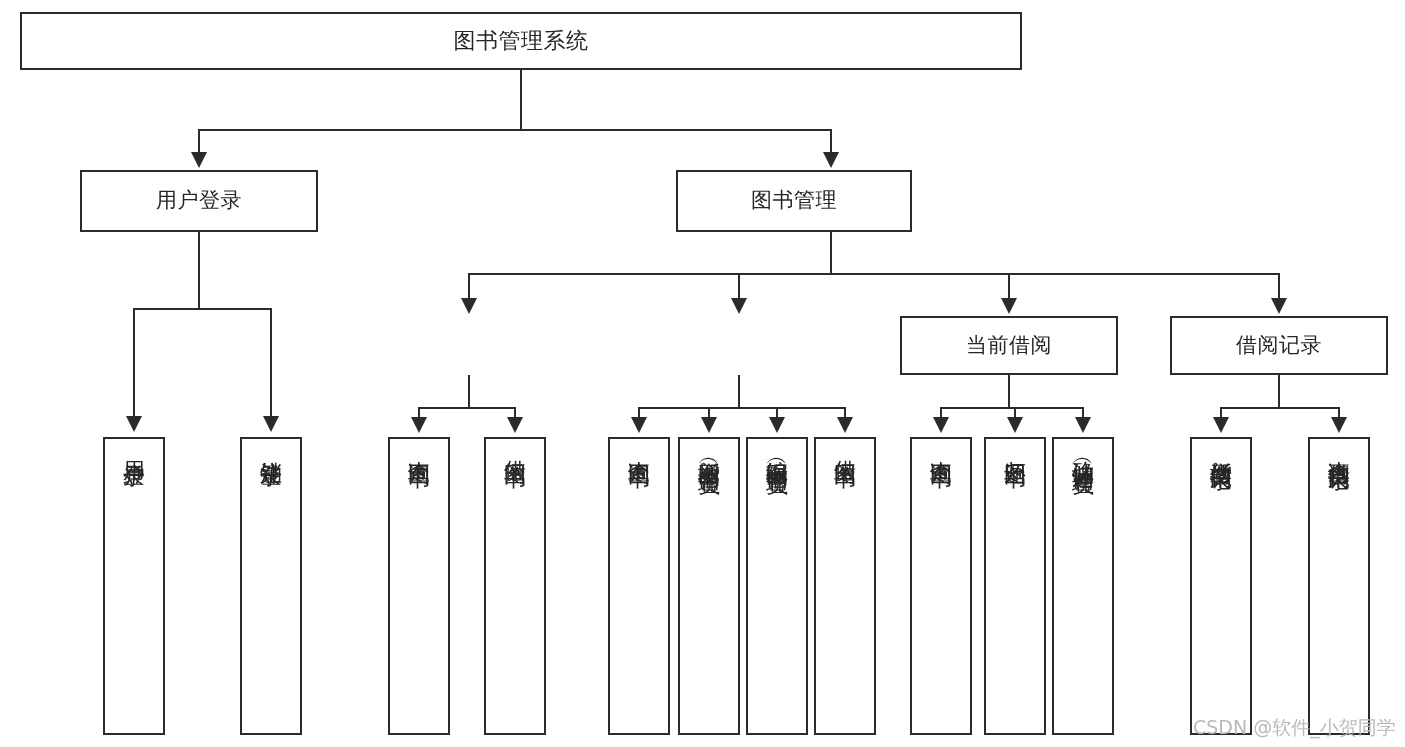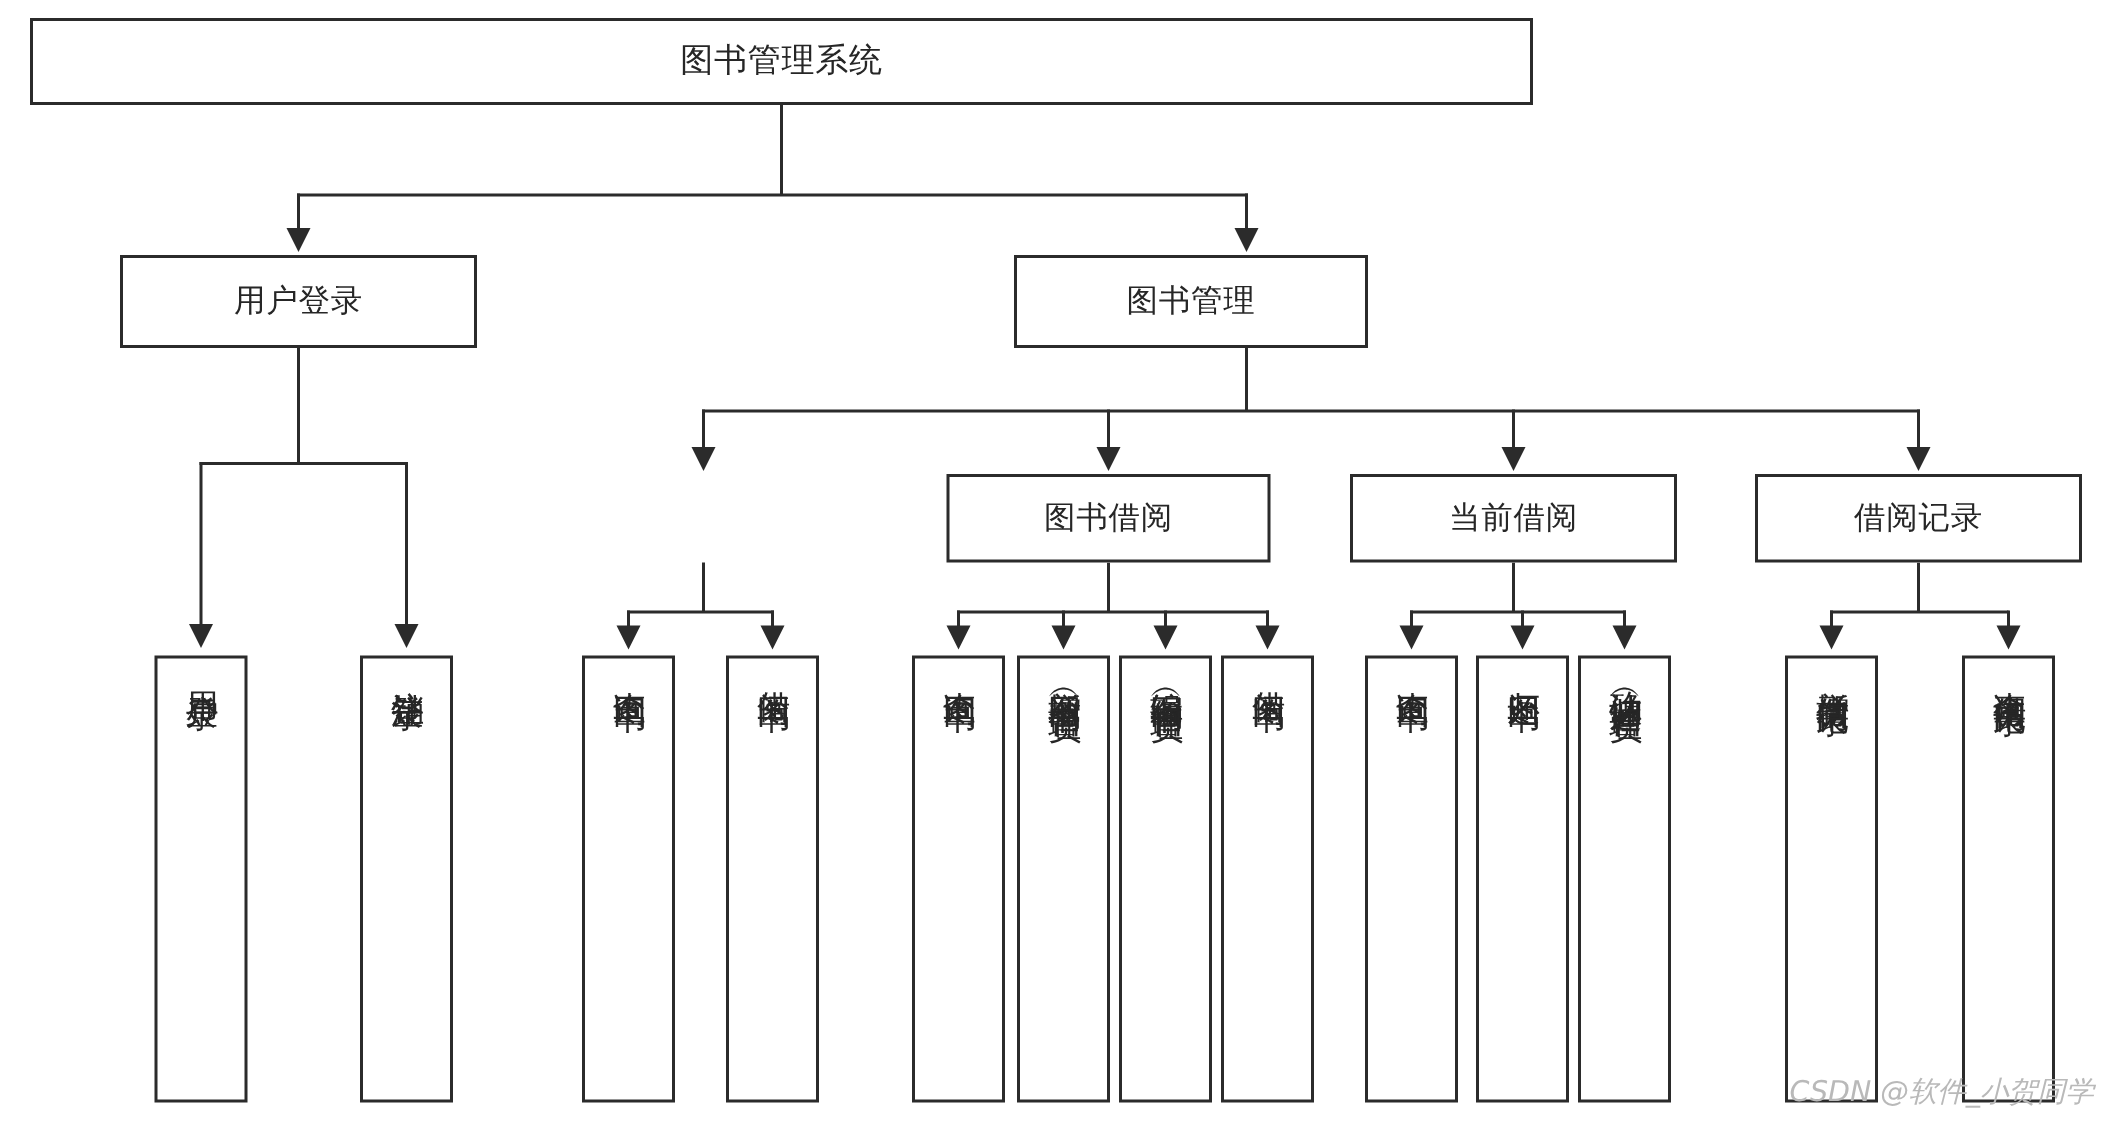--- a/index.html
+++ b/index.html
@@ -149,23 +149,20 @@
     <span class="label">图书管理系统</span>
   </div>
 
   <div class="node h" style="left:80px; top:170px; width:238px; height:62px;">
     <span class="label">用户登录</span>
   </div>
   <div class="node h" style="left:676px; top:170px; width:236px; height:62px;">
     <span class="label">图书管理</span>
   </div>
 
-  <div class="node h" style="left:631px; top:316px; width:216px; height:59px;">
-    <span class="label">图书借阅</span>
-  </div>
   <div class="node h" style="left:900px; top:316px; width:218px; height:59px;">
     <span class="label">当前借阅</span>
   </div>
   <div class="node h" style="left:1170px; top:316px; width:218px; height:59px;">
     <span class="label">借阅记录</span>
   </div>
 
   <div class="node v" style="left:103px; top:437px; width:62px; height:298px;">
     <span class="label">用户登录</span>
   </div>
@@ -199,15 +196,15 @@
   <div class="node v" style="left:1052px; top:437px; width:62px; height:298px;">
     <span class="label">确认归还（管理员）</span>
   </div>
   <div class="node v" style="left:1190px; top:437px; width:62px; height:298px;">
     <span class="label">新增借阅记录</span>
   </div>
   <div class="node v" style="left:1308px; top:437px; width:62px; height:298px;">
     <span class="label">查询借阅记录</span>
   </div>
 
-  <div id="watermark" style="left:1193px; top:715px;font-style:italic;">CSDN @软件_小贺同学</div>
+  <div id="watermark" style="left:1193px; top:715px;">CSDN @软件_小贺同学</div>
 
 </div>
 
 </body></html>

